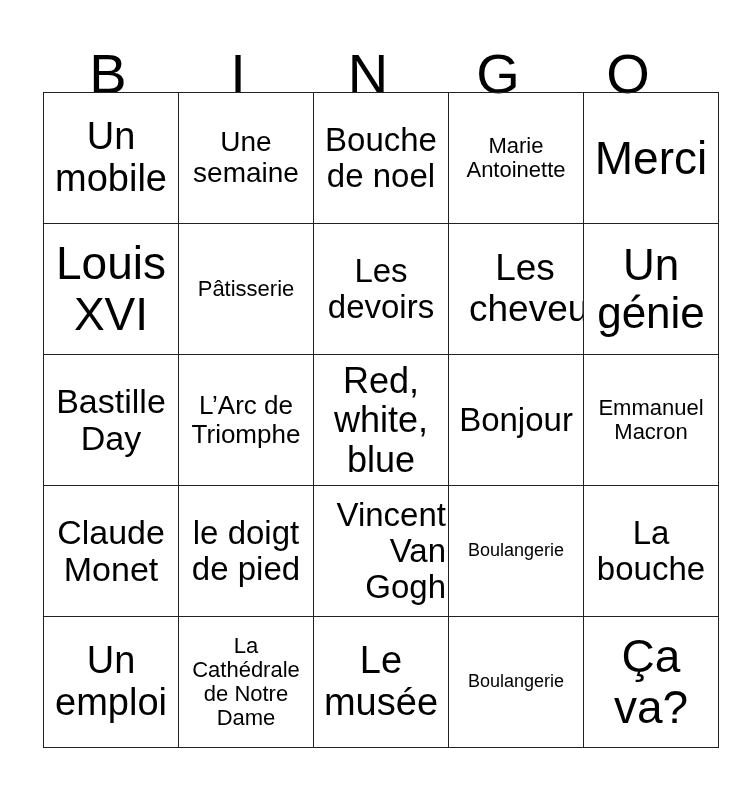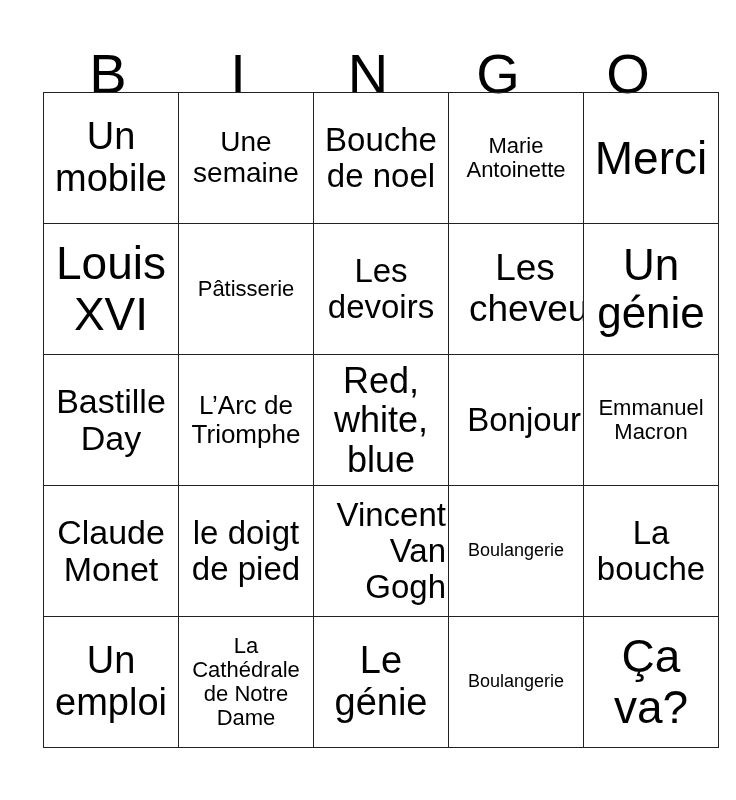--- a/index.html
+++ b/index.html
@@ -32,31 +32,31 @@
         <td style="font-size: 46px;">Louis XVI</td>
         <td style="font-size: 22px;">Pâtisserie</td>
         <td style="font-size: 33px;">Les devoirs</td>
         <td style="font-size: 37px; padding-left: 20px;">Les cheveux</td>
         <td style="font-size: 44px;">Un génie</td>
       </tr>
       <tr>
         <td style="font-size: 34px;">Bastille Day</td>
         <td style="font-size: 26px;">L’Arc de Triomphe</td>
         <td style="font-size: 36px;">Red, white, blue</td>
-        <td style="font-size: 33px; text-align: right;">Bonjour</td>
+        <td style="font-size: 33px;">Bonjour</td>
         <td style="font-size: 22px;">Emmanuel Macron</td>
       </tr>
       <tr>
         <td style="font-size: 34px;">Claude Monet</td>
         <td style="font-size: 33px;">le doigt de pied</td>
         <td style="font-size: 33px; text-align: right;">Vincent Van Gogh</td>
         <td style="font-size: 18px;">Boulangerie</td>
         <td style="font-size: 33px;">La bouche</td>
       </tr>
       <tr>
         <td style="font-size: 38px;">Un emploi</td>
         <td style="font-size: 22px;">La Cathédrale de Notre Dame</td>
-        <td style="font-size: 38px;">Le génie</td>
+        <td style="font-size: 38px;">Le musée</td>
         <td style="font-size: 18px;">Boulangerie</td>
         <td style="font-size: 46px;">Ça va?</td>
       </tr>
     </tbody>
   </table>
 
 </body></html>

